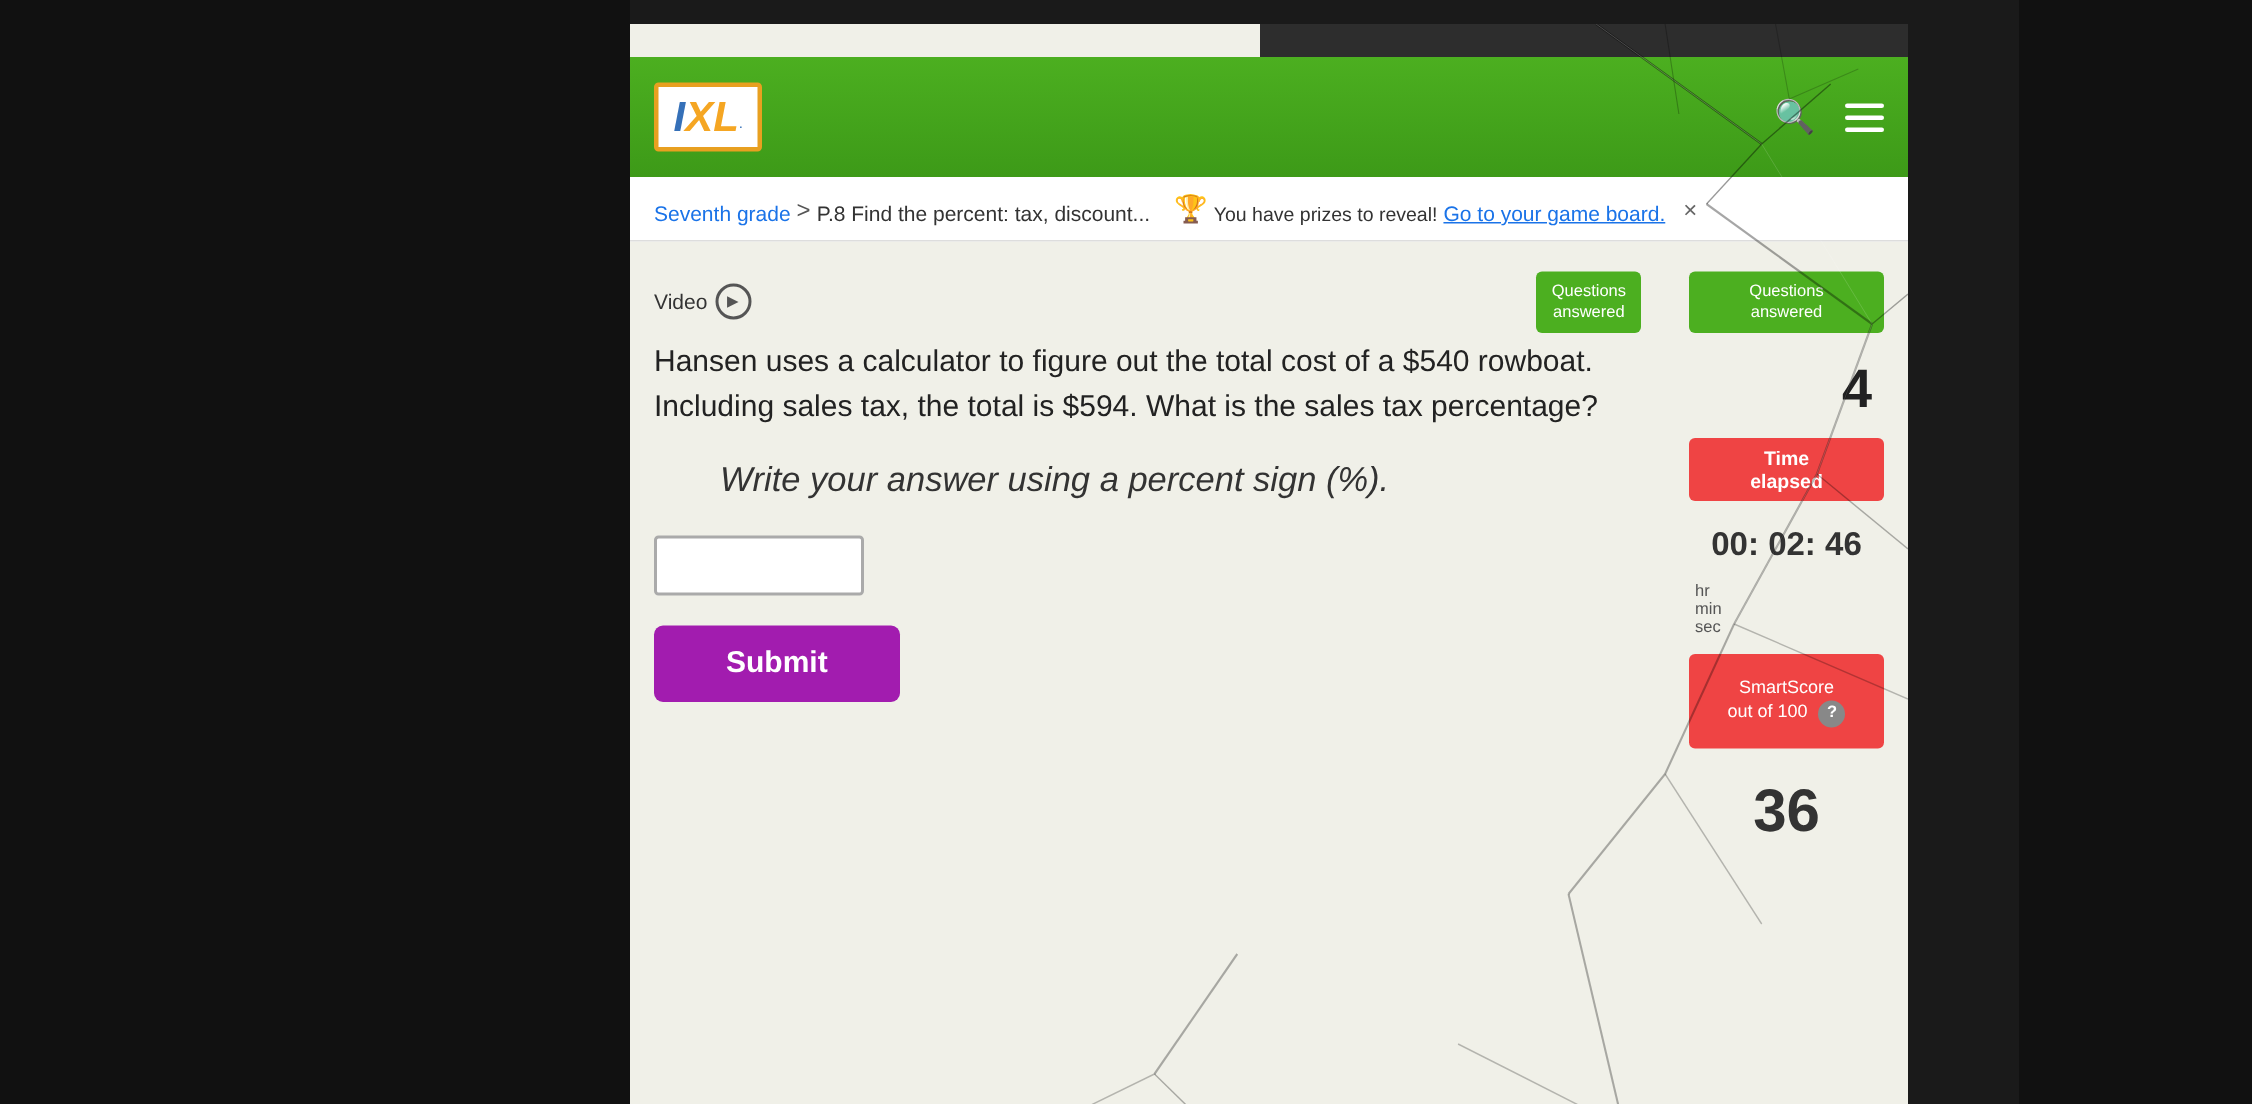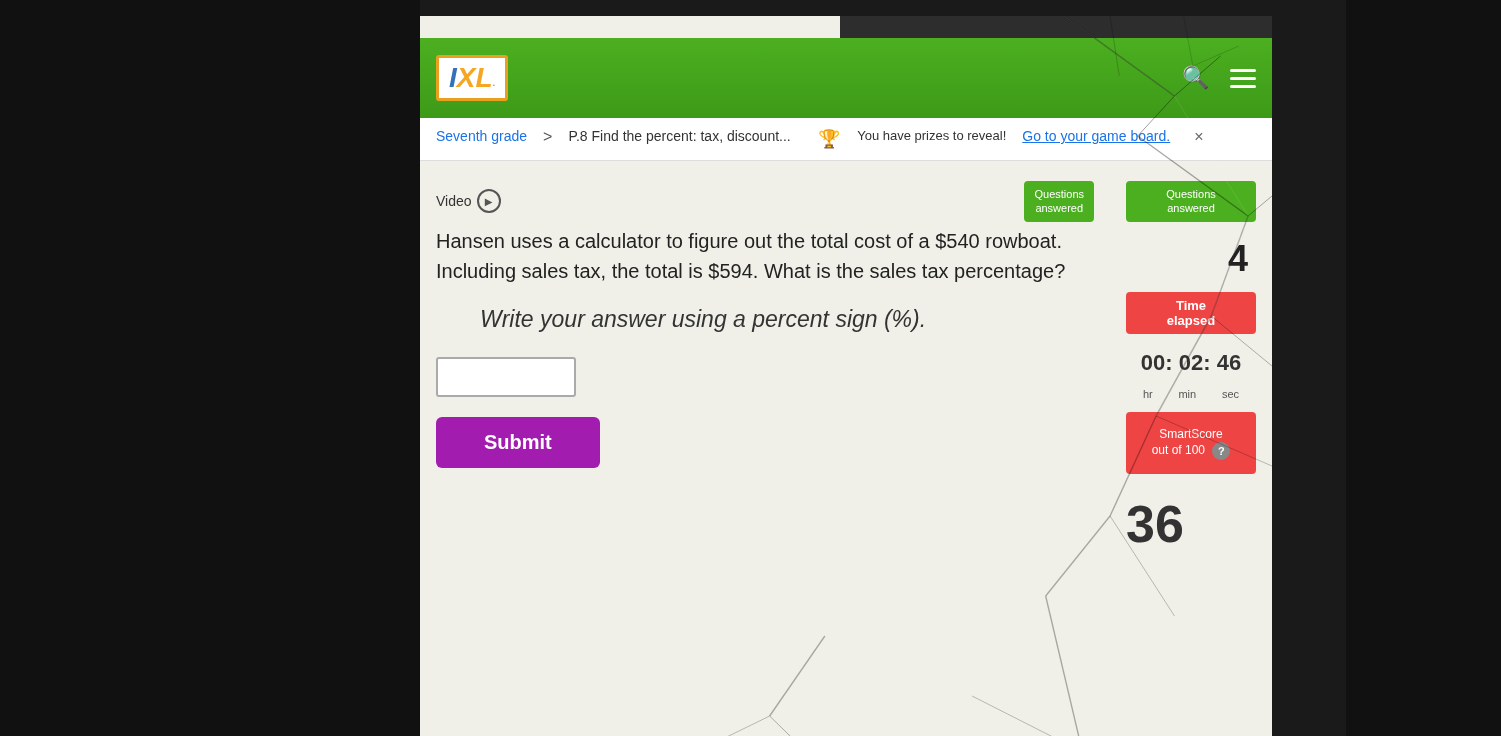--- a/index.html
+++ b/index.html
@@ -105,22 +105,22 @@
       height: 3px;
       background: white;
       border-radius: 2px;
     }
 
     
     .breadcrumb-bar {
       background: white;
       padding: 10px 16px;
       display: flex;
-      align-items: flex-start;
-      gap: 16px;
+      align-items: flex-end;
+      gap: 4px;
       font-size: 14px;
       border-bottom: 1px solid #ddd;
     }
 
     .breadcrumb-link {
       color: #1a73e8;
       cursor: pointer;
       text-decoration: none;
     }
 
@@ -241,36 +241,38 @@
       text-align: center;
       margin-top: 4px;
     }
 
     .time-labels {
       color: #555;
       font-size: 11px;
       display: flex;
       justify-content: space-around;
       padding: 0 4px;
+      flex-direction: column;
     }
 
     .smartscore-box {
       background: #ef4444;
       color: white;
       padding: 14px 10px;
       border-radius: 4px;
       text-align: center;
       font-size: 12px;
       line-height: 1.4;
     }
 
     .smartscore-number {
-      font-size: 52px;
-      font-weight: bold;
-      color: #333;
+      font-size: 40px;
+      font-weight: bold;
+      color: #333;
+      text-align: center;
       margin-top: 8px;
     }
 
     
     .question-text {
       font-size: 20px;
       line-height: 1.5;
       color: #222;
       margin-bottom: 20px;
     }

